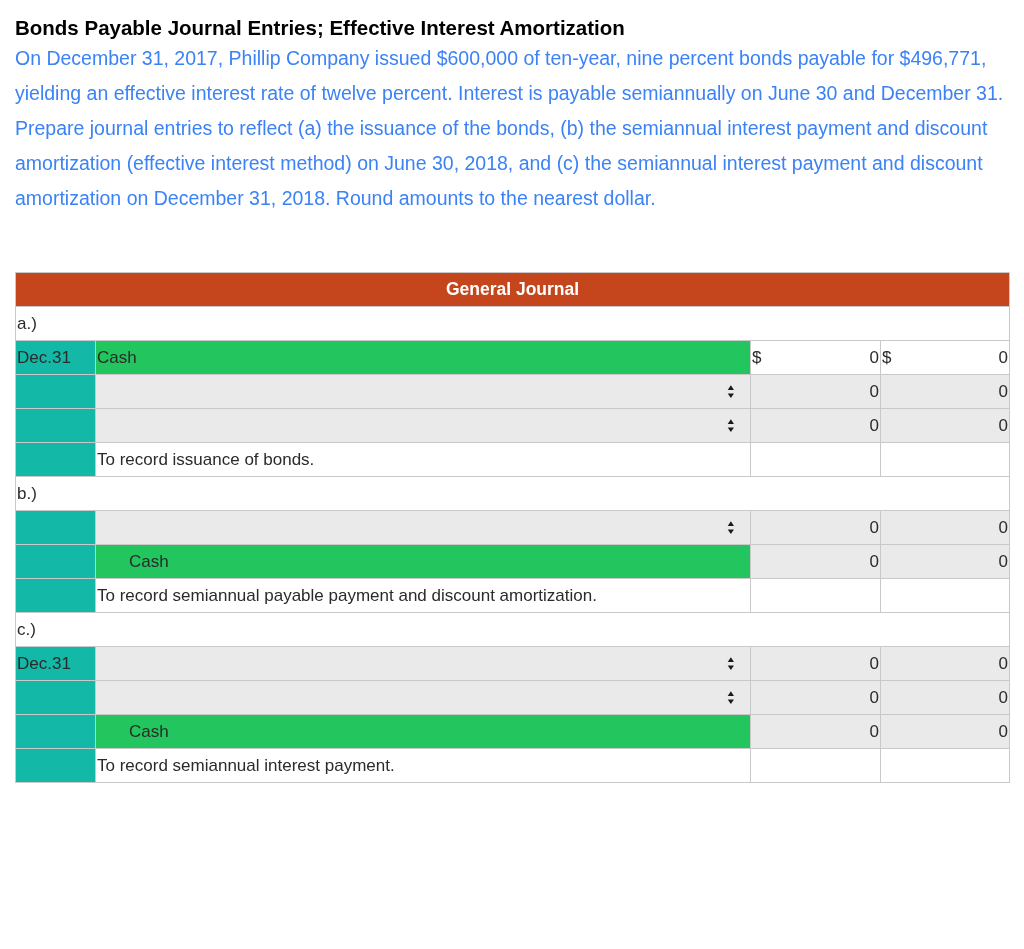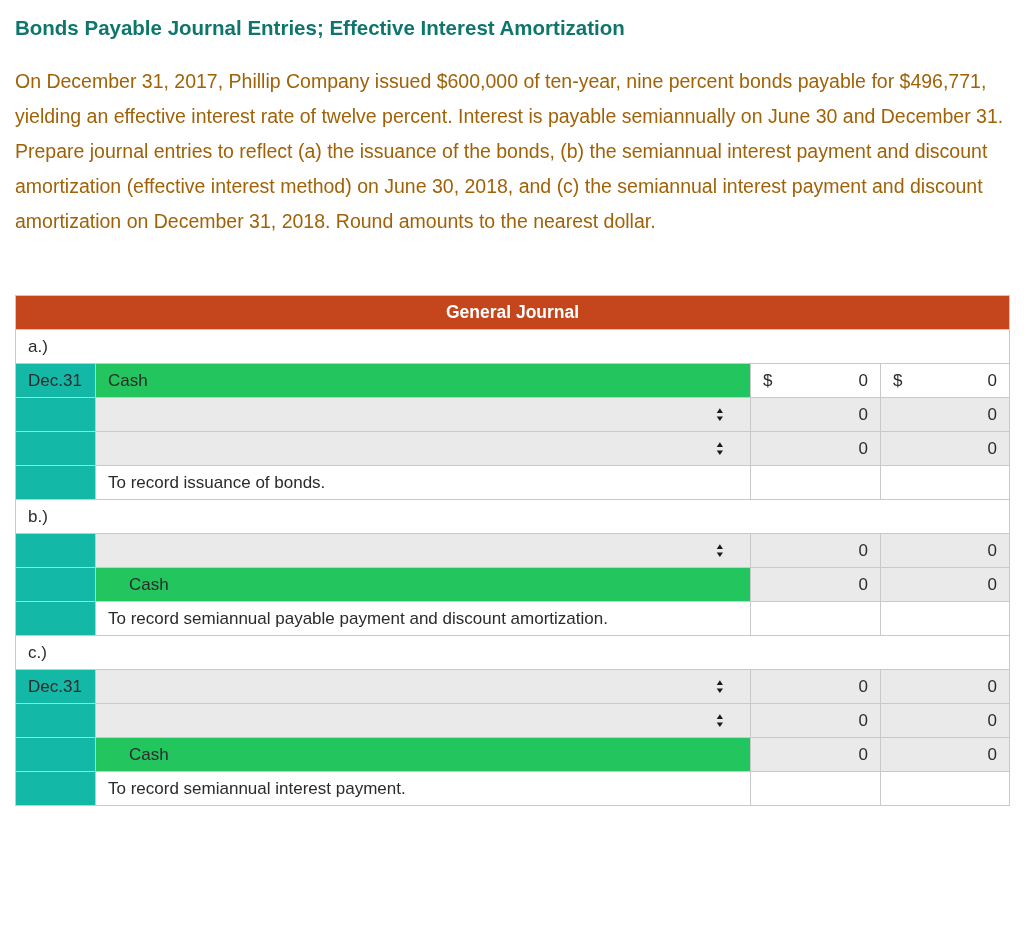--- a/index.html
+++ b/index.html
@@ -7,42 +7,42 @@
   body {
     width: 1024px;
     font-family: "Liberation Sans", sans-serif;
     color: #2d2d2d;
   }
   .page { padding: 16px 15px 12px 15px; }
 
   .problem-title {
     font-size: 20.5px;
     font-weight: 700;
-    color: #0f766e;
-    margin-bottom: 24px;
+    color: #000000;
+    margin-bottom: 1px;
   }
   .problem-body {
     font-size: 19.5px;
     line-height: 35px;
     width: 1002px;
-    color: #a16207;
+    color: #3b82f6;
   }
 
   table.journal {
     margin-top: 56px;
     border-collapse: collapse;
     table-layout: fixed;
     width: 994px;
     font-size: 17px;
     color: #2b2b2b;
   }
   table.journal td {
     border: 1px solid #c9c9c9;
     height: 34px;
-    padding: 0 12px;
+    padding: 0 1px;
     vertical-align: middle;
     overflow: hidden;
     white-space: nowrap;
     margin-top: 46px;
   }
   thead td {
     border: none;
     background: #c5461d;
     color: #ffffff;
     font-weight: 700;

